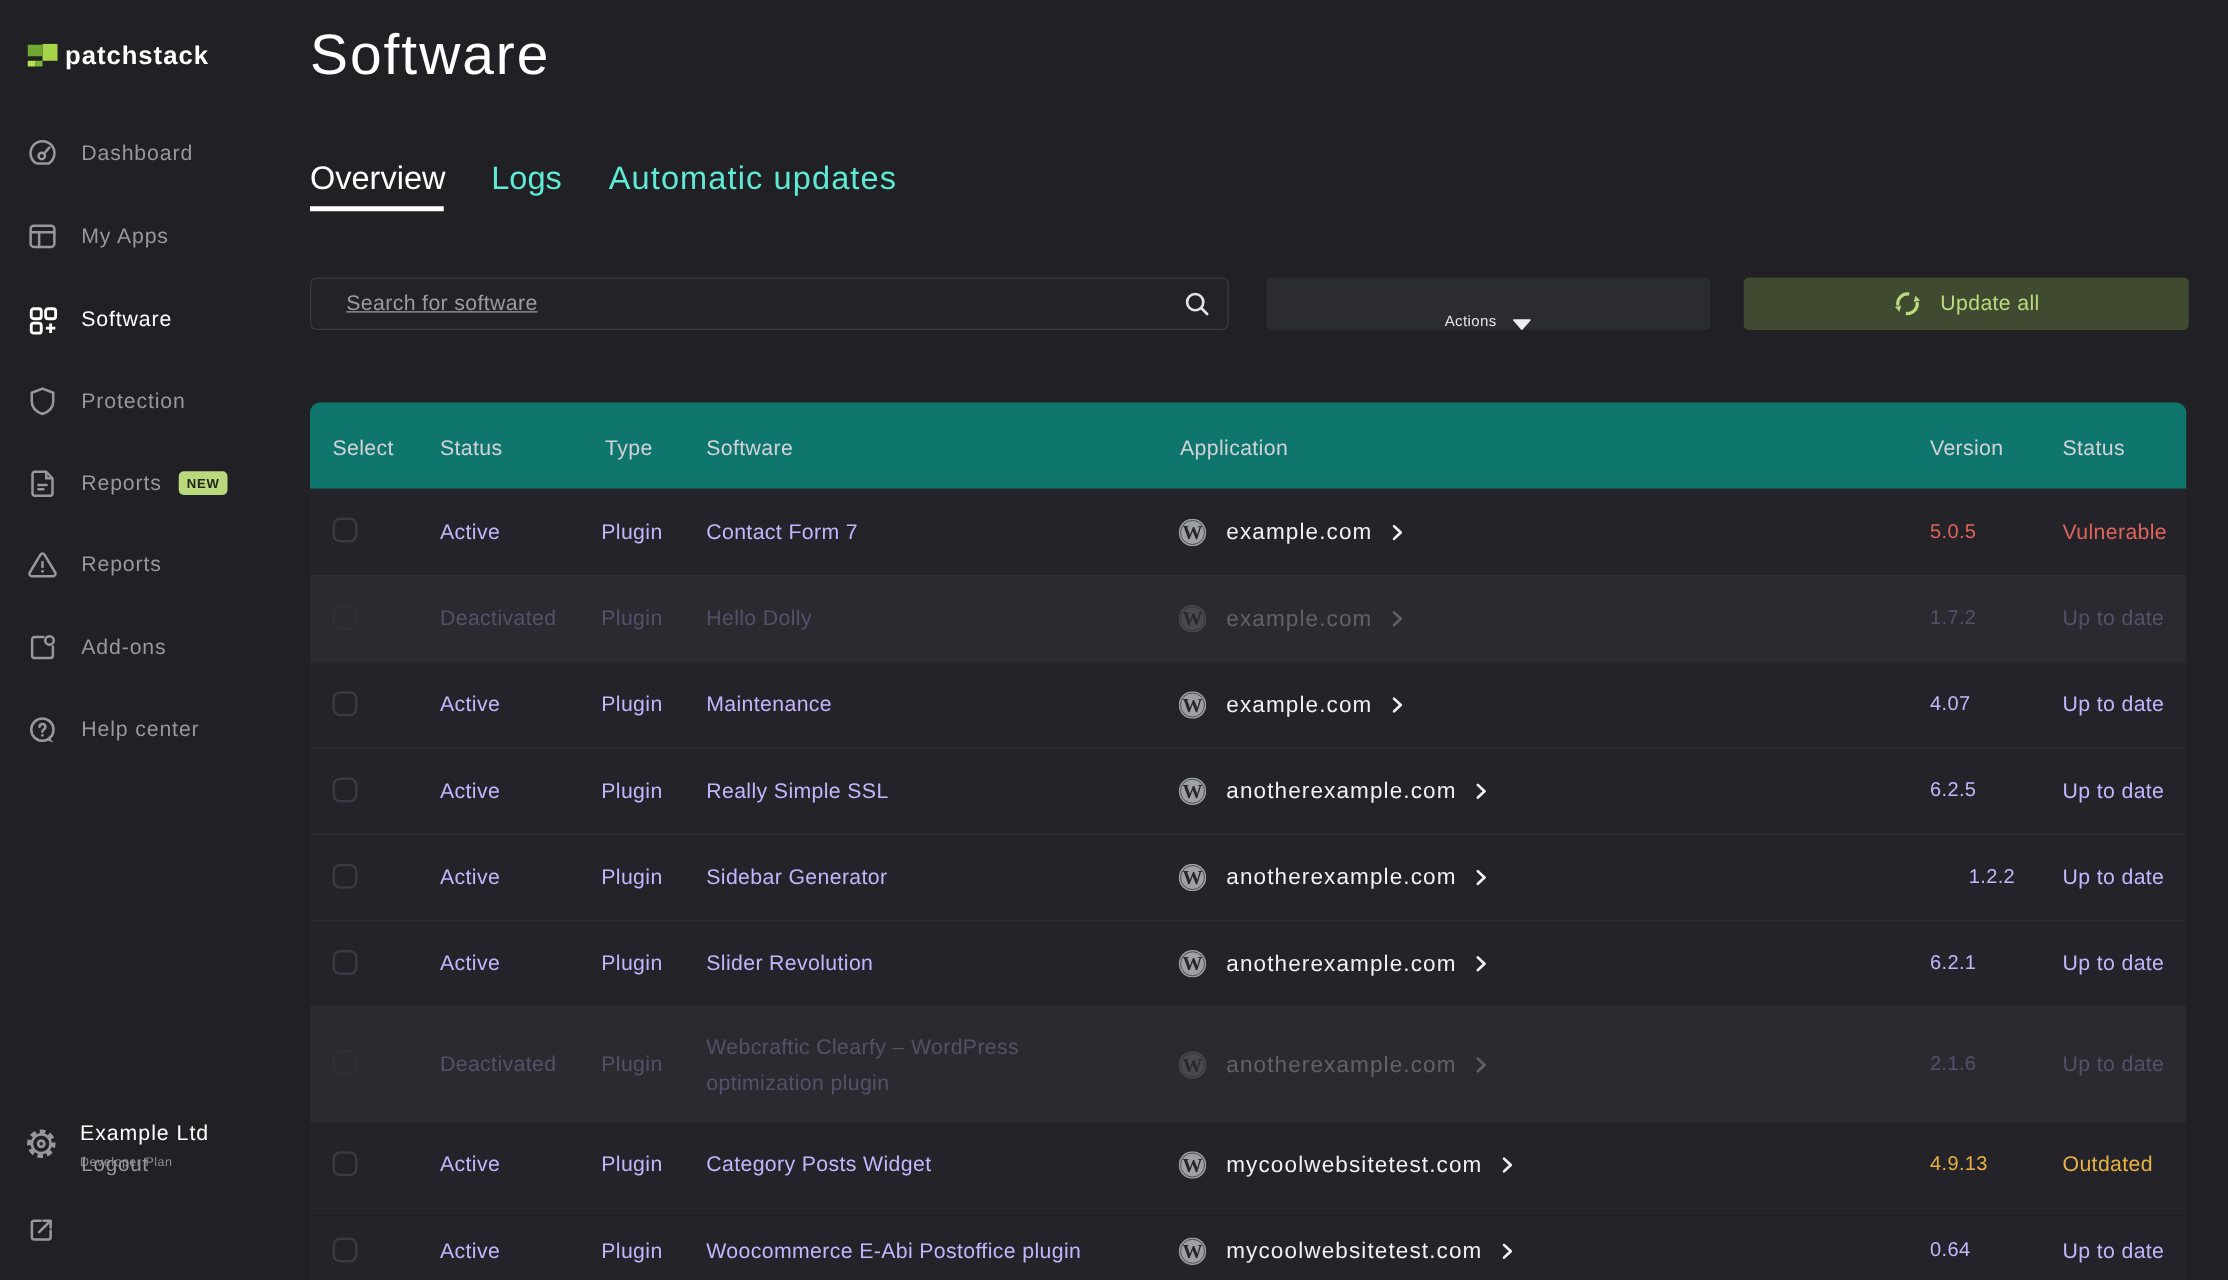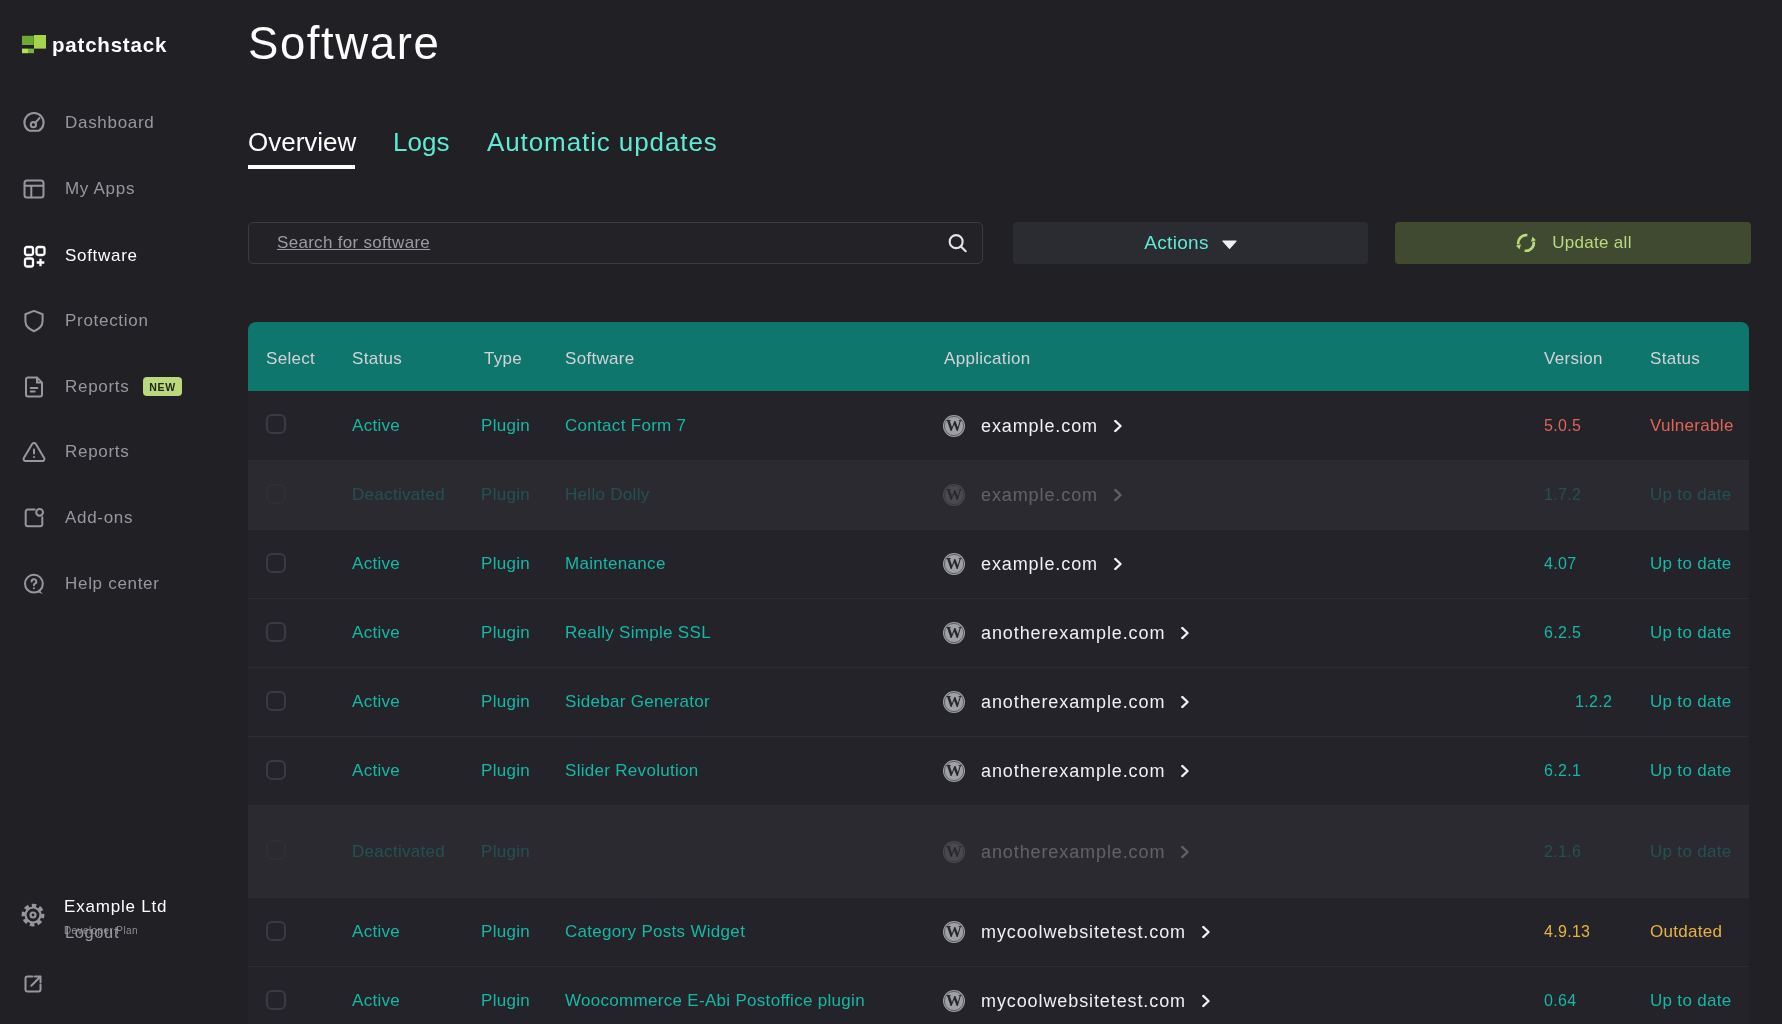--- a/index.html
+++ b/index.html
@@ -15,30 +15,30 @@
 .badge-new { left:143px; top:377px; width:39px; height:19px; background:#b9d97c; border-radius:4px; color:#22261a; font-size:10.5px; font-weight:700; letter-spacing:.6px; display:flex; align-items:center; justify-content:center; }
 
 .title { left:248px; top:18px; color:#fff; font-size:45.5px; font-weight:400; letter-spacing:1.6px; }
 .tab { top:127px; font-size:26px; letter-spacing:0px; color:#5eead4; }
 .tab.on { color:#fff; }
 .tab-line { left:248px; top:165px; width:107px; height:3.5px; background:#fff; }
 
 .search { left:248px; top:222px; width:735px; height:42px; border:1px solid #3b3b42; border-radius:5px; background:#222227; }
 .search .ph { position:absolute; left:28px; top:50%; transform:translateY(-50%); color:#9b9ba2; font-size:17px; letter-spacing:.3px;text-decoration:underline; }
 .search svg { position:absolute; right:14px; top:50%; transform:translateY(-50%); }
-.btn-actions { left:1013px; top:222px; width:355px; height:42px; background:#2b2b32; border-radius:4px; display:flex; align-items:center; justify-content:center; gap:13px; color:#5eead4; font-size:19px; letter-spacing:.3px; }
+.btn-actions { left:1013px; top:222px; width:355px; height:42px; background:#2b2b32; border-radius:4px; display:flex; align-items:flex-end; justify-content:center; gap:13px; color:#e5e5e5; font-size:12px; letter-spacing:.3px; }
 .btn-update { left:1395px; top:222px; width:356px; height:42px; background:#404a31; border-radius:4px; display:flex; align-items:center; justify-content:center; gap:14px; color:#bada7d; font-size:17px; font-weight:500; letter-spacing:.3px; }
 
 .thead { left:248px; top:322px; width:1501px; height:69px; background:#0f766e; border-radius:8px 8px 0 0; }
 .thead span { position:absolute; top:calc(50% + 2px); transform:translateY(-50%); color:#d3d3d7; font-size:17px; letter-spacing:.3px; }
 .row { left:248px; width:1501px; height:69px; background:#232329; border-top:1px solid #2d2d34; }
 .row.deact { background:#2a2a30; }
 .row .in { position:absolute; left:0; top:0; width:100%; height:100%; }
 .row.deact .in { opacity:.27; }
-.cell { position:absolute; top:50%; transform:translateY(-50%); color:#14b8a6; font-size:17px; letter-spacing:.3px; white-space:nowrap; }
+.cell { position:absolute; top:50%; transform:translateY(-50%); color:#c4b5fd; font-size:17px; letter-spacing:.3px; white-space:nowrap; }
 .cb { position:absolute; left:18px; top:calc(50% - 1.5px); transform:translateY(-50%); width:20px; height:20px; border:2px solid #3a3a44; border-radius:6px; }
 .dom { color:#f1f1f3; font-size:18px; font-weight:500; letter-spacing:.9px; display:flex; align-items:center; }
 .dom svg.chev { margin-left:16px; }
 .wp { position:absolute; left:695px; top:50%; transform:translateY(-50%); width:22px; height:22px; }
 .ver { font-size:16px; }
 .c-red { color:#e0645a; }
 .c-yel { color:#e7b243; }
 .soft2 { line-height:29px; }
 </style>
 </head>
@@ -275,20 +275,21 @@
         </svg></span>
   <span class="cell ver" style="left:1296px;">6.2.1</span>
   <span class="cell" style="left:1402px;">Up to date</span>
 </div>
   </div>
 <div class="abs row deact" style="top:805px; height:92px;">
     <div class="in">
   <span class="cb"></span>
   <span class="cell" style="left:104px;">Deactivated</span>
   <span class="cell" style="left:233px;">Plugin</span>
+  <span class="cell soft2" style="left:317px;">Webcraftic Clearfy – WordPress<br>optimization plugin</span>
   <svg class="wp" viewBox="0 0 22 22">
         <circle cx="11" cy="11" r="11" fill="#9fa0a5"></circle>
         <circle cx="11" cy="11" r="9.6" fill="none" stroke="#2b2b31" stroke-width="0.8" opacity="0.7"></circle>
         <text x="11" y="16.3" font-family="Liberation Serif" font-size="16" font-weight="bold" text-anchor="middle" fill="#26262c">W</text>
       </svg>
   <span class="cell dom" style="left:733px;">anotherexample.com<svg class="chev" width="8" height="13" viewBox="0 0 8 13" fill="none" stroke="#f1f1f3" stroke-width="2.2" stroke-linecap="round" stroke-linejoin="round">
           <path d="M1.2 1.4 L6.6 6.5 L1.2 11.6"></path>
         </svg></span>
   <span class="cell ver" style="left:1296px;">2.1.6</span>
   <span class="cell" style="left:1402px;">Up to date</span>

